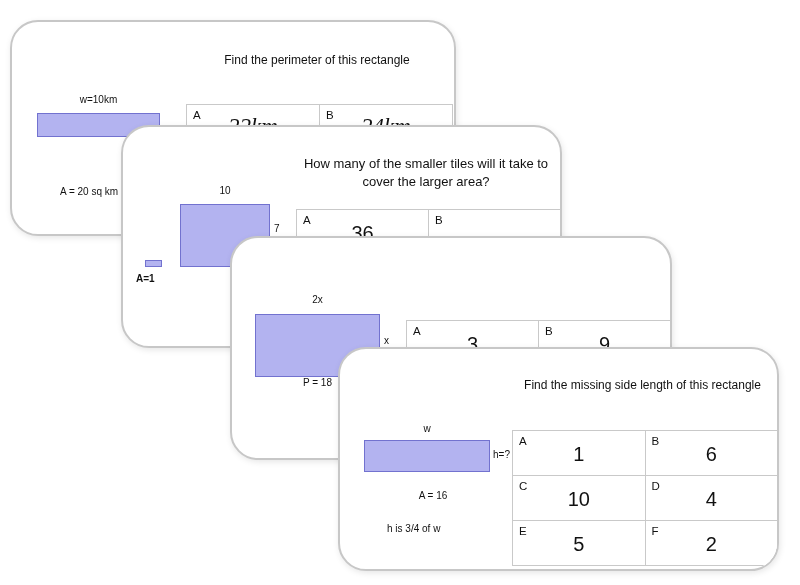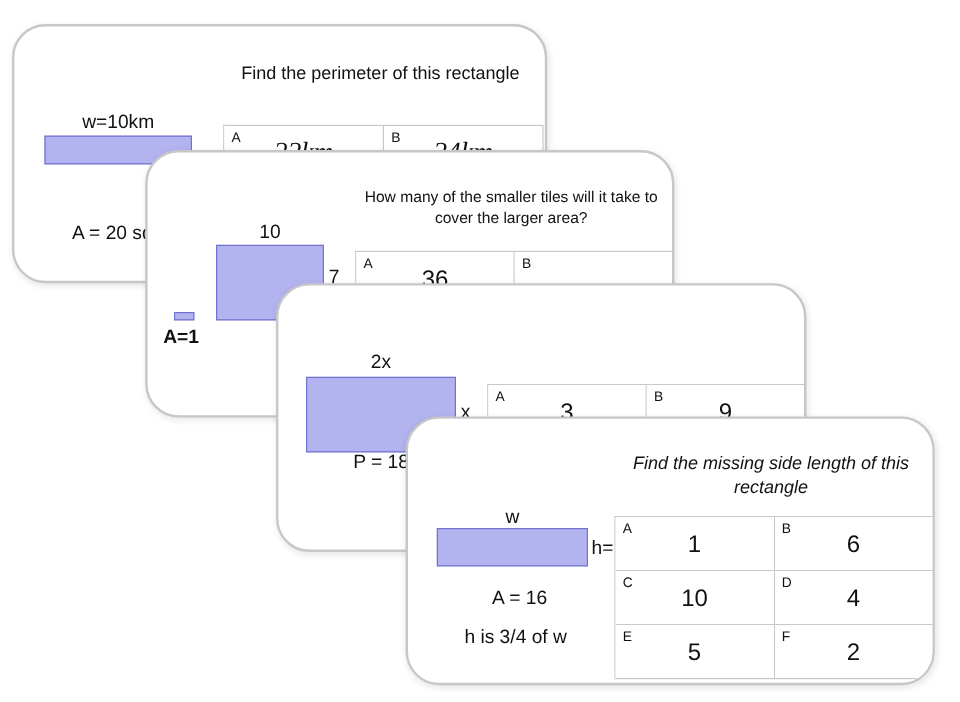--- a/index.html
+++ b/index.html
@@ -13,28 +13,28 @@
     position:absolute;
     background:#ffffff;
     border:2px solid var(--card-border,#c7c7c7);
     border-radius:28px;
     overflow:hidden;
     box-shadow:1px 2px 6px rgba(0,0,0,0.10);
   }
   .title{
     position:absolute;
     text-align:center;
-    font-size:15px;
+    font-size:12px;
     line-height:1.35;
     color:#111;
   }
   .title.small{font-size:13px;}
   .flabel{
     position:absolute;
-    font-size:16px;
+    font-size:10px;
     white-space:nowrap;
     color:#111;
   }
   .flabel.center{text-align:center;white-space:normal;}
   .shape{
     position:absolute;
     background:var(--shape-fill,#b3b3f0);
     border:1px solid var(--shape-border,#7272cf);
     box-sizing:border-box;
   }
@@ -118,21 +118,21 @@
       <div class="val">3</div>
     </div>
     <div class="cell">
       <span class="letter">B</span>
       <div class="val">9</div>
     </div>
   </div>
 </div>
 
 <div class="card" style="left:338px;top:347px;width:437px;height:220px;">
-  <div class="title" style="left:172px;right:4px;top:28px;font-style:italic;">Find the missing side length of this rectangle</div>
+  <div class="title" style="left:172px;right:4px;top:28px;">Find the missing side length of this rectangle</div>
   <div class="flabel center" style="left:24px;top:74px;width:126px;">w</div>
   <div class="shape" style="left:24px;top:91px;width:126px;height:32px;"></div>
   <div class="flabel center" style="left:24px;top:106px;width:138px;margin-top:35px;">A = 16</div>
   <div class="flabel" style="left:153px;top:100px;">h=?</div>
   <div class="flabel" style="left:47px;top:174px;">h is 3/4 of w</div>
   <div class="opts" style="left:172px;top:81px;width:265px;">
     <div class="cell">
       <span class="letter">A</span>
       <div class="val">1</div>
     </div>

